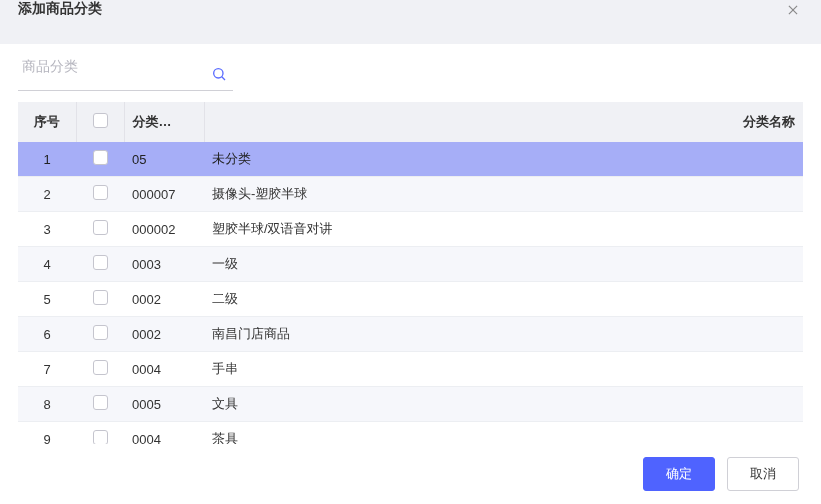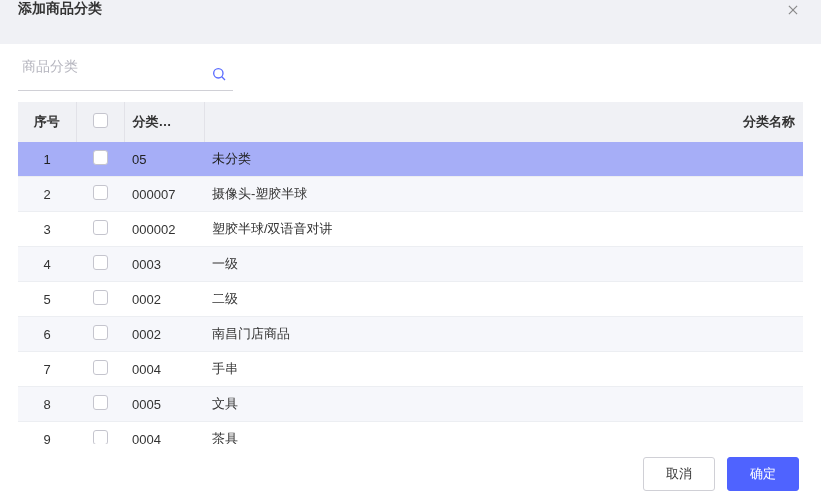--- a/index.html
+++ b/index.html
@@ -127,16 +127,16 @@
                 <td class="col-chk"><span class="chk"></span></td>
                 <td class="col-code">0004</td>
                 <td class="col-name">茶具</td>
               </tr>
             </tbody>
         </table>
       </div>
     </div>
   </div>
   <div class="modal-footer">
+    <button class="btn btn-primary">确定</button>
     <button class="btn">取消</button>
-    <button class="btn btn-primary">确定</button>
   </div>
 </div>
 
 </body></html>

